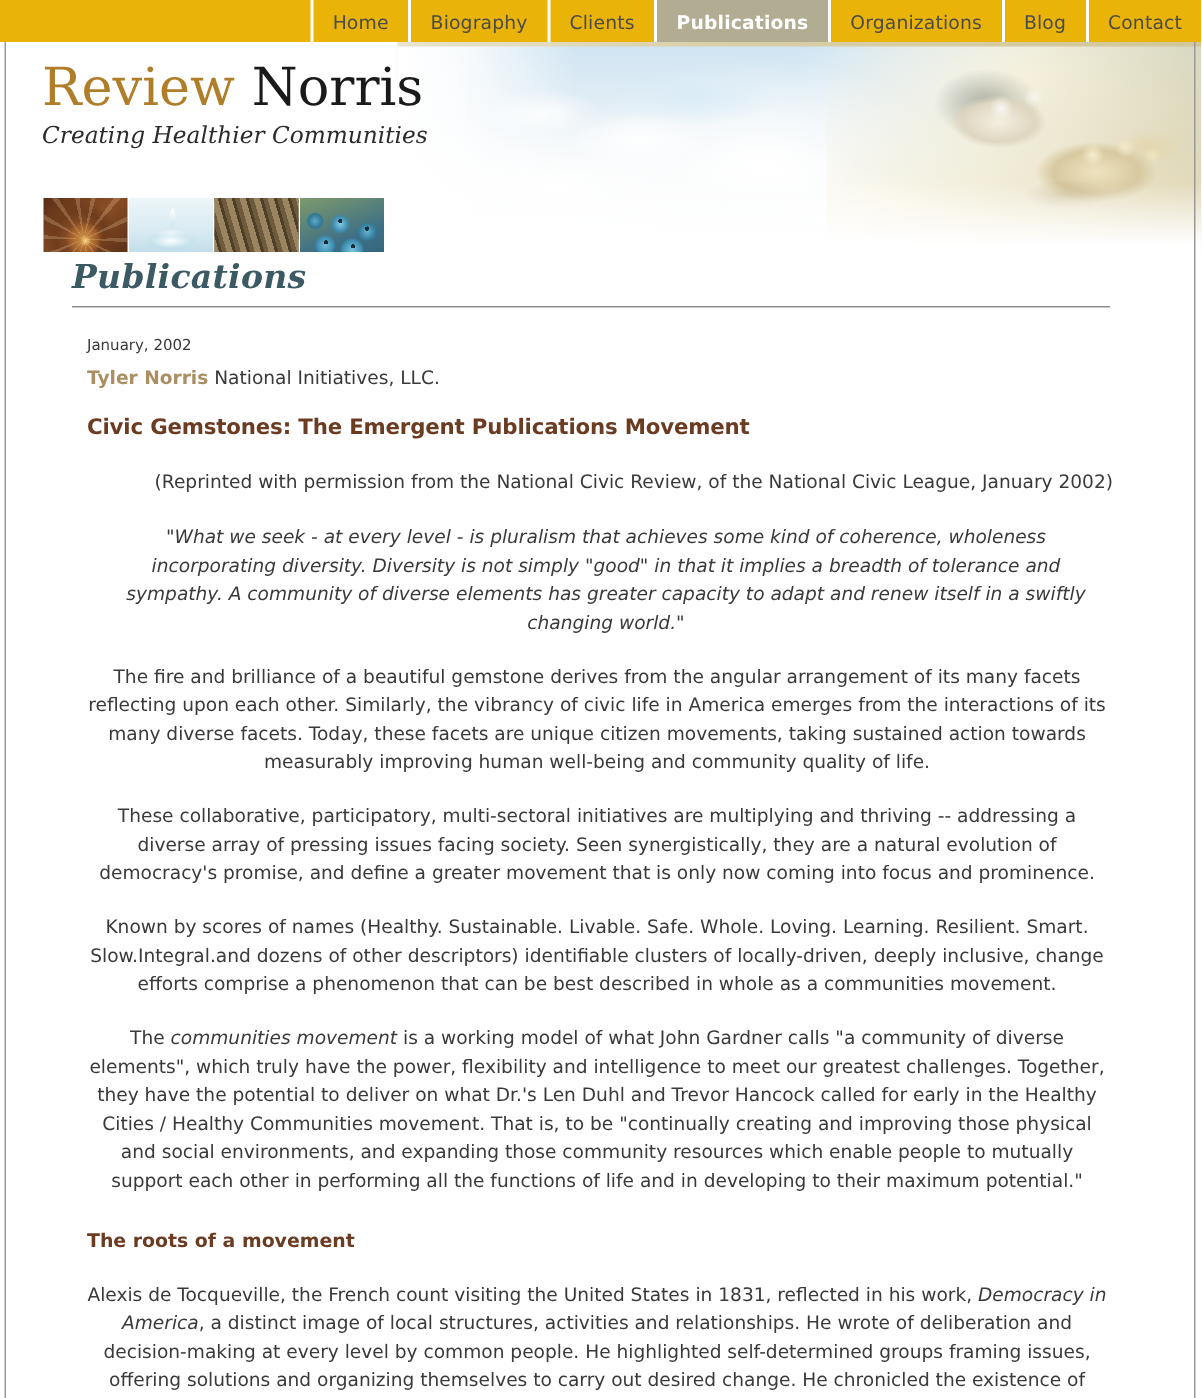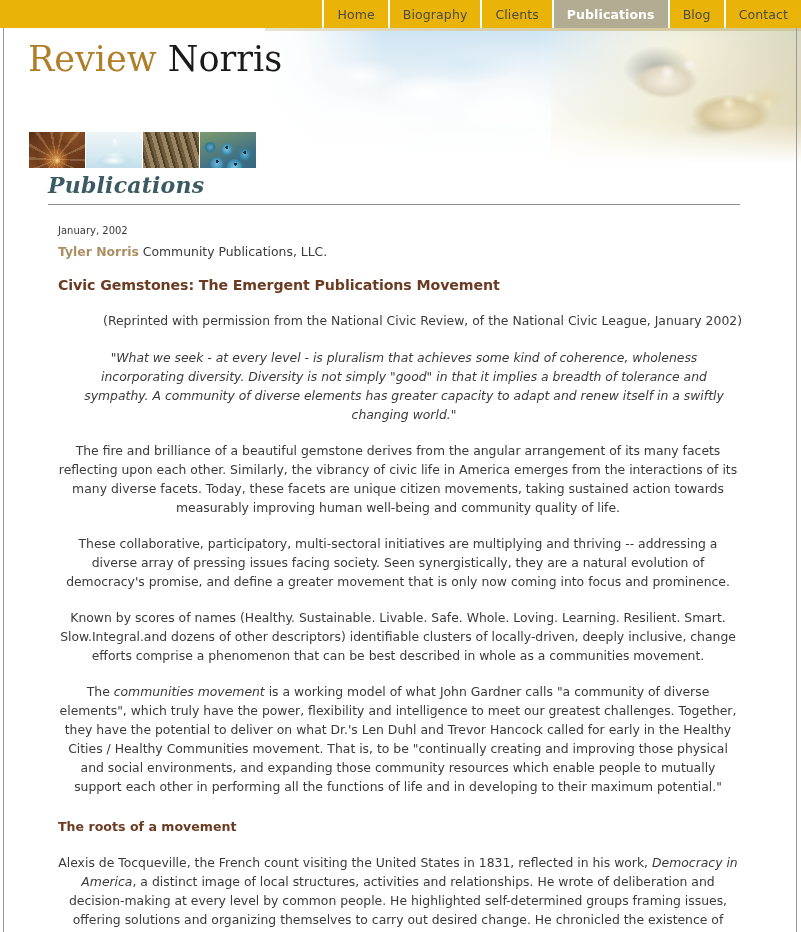--- a/index.html
+++ b/index.html
@@ -321,20 +321,21 @@
 <div id="page">
 
   <div class="page-border-left"></div>
   <div class="page-border-right"></div>
 
   <nav class="navbar">
     <div class="nav-item">Home</div>
     <div class="nav-item">Biography</div>
     <div class="nav-item">Clients</div>
     <div class="nav-item active">Publications</div>
+    <div class="nav-item">Organizations</div>
     <div class="nav-item">Blog</div>
     <div class="nav-item">Contact</div>
   </nav>
 
   <header class="header">
 
     <div class="banner">
       <div class="banner-sky"></div>
       <div class="banner-clouds"></div>
       <div class="banner-shadow"></div>
@@ -342,40 +343,41 @@
       <div class="banner-feetdetail"></div>
       <div class="banner-fade-left"></div>
       <div class="banner-fade-bottom"></div>
       <div class="banner-topstrip"></div>
     </div>
 
     <div class="logo-block">
       <div class="logo-name">
         <span class="logo-first">Review</span><span>&nbsp;</span><span class="logo-last">Norris</span>
       </div>
+      <div class="logo-tag">Creating Healthier Communities</div>
     </div>
 
     <div class="thumbs">
       <div class="thumb thumb-shell"></div>
       <div class="thumb thumb-water"></div>
       <div class="thumb thumb-bark"></div>
       <div class="thumb thumb-berries"></div>
     </div>
 
   </header>
 
   <main class="content">
 
     <h1 class="section-title">Publications</h1>
 
     <article class="article">
 
       <div class="meta-date">January, 2002</div>
 
-      <div class="meta-org"><span class="brand">Tyler Norris</span><span> Community Publications, LLC.</span></div>
+      <div class="meta-org"><span class="brand">Tyler Norris</span><span> National Initiatives, LLC.</span></div>
 
       <h2 class="article-title">Civic Gemstones: The Emergent Publications Movement</h2>
 
       <p class="reprint">(Reprinted with permission from the National Civic Review, of the National Civic League, January 2002)</p>
 
       <blockquote class="pullquote">
         <span>"What we seek - at every level - is pluralism that achieves some kind of coherence, wholeness incorporating diversity. Diversity is not simply "good" in that it implies a breadth of tolerance and sympathy. A community of diverse elements has greater capacity to adapt and renew itself in a swiftly changing world."</span>
       </blockquote>
 
       <p class="body-p">The fire and brilliance of a beautiful gemstone derives from the angular arrangement of its many facets reflecting upon each other. Similarly, the vibrancy of civic life in America emerges from the interactions of its many diverse facets. Today, these facets are unique citizen movements, taking sustained action towards measurably improving human well-being and community quality of life.</p>

